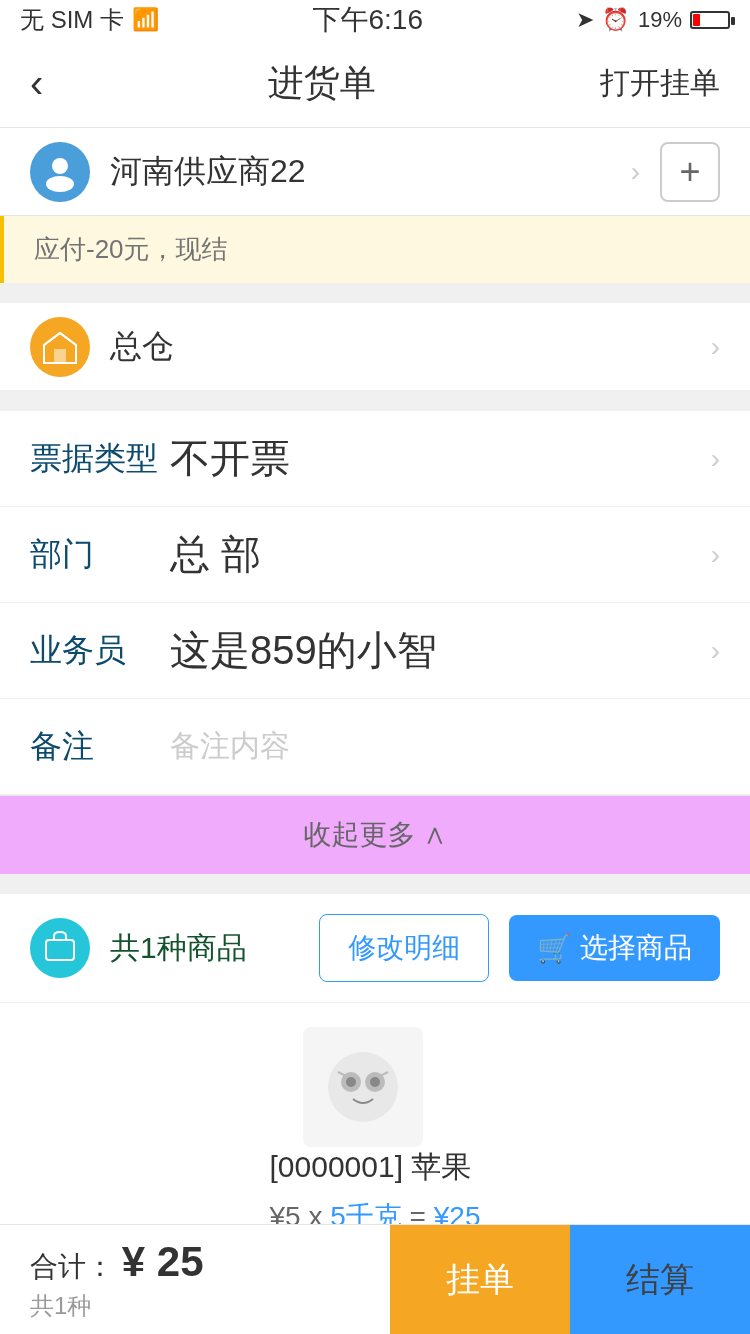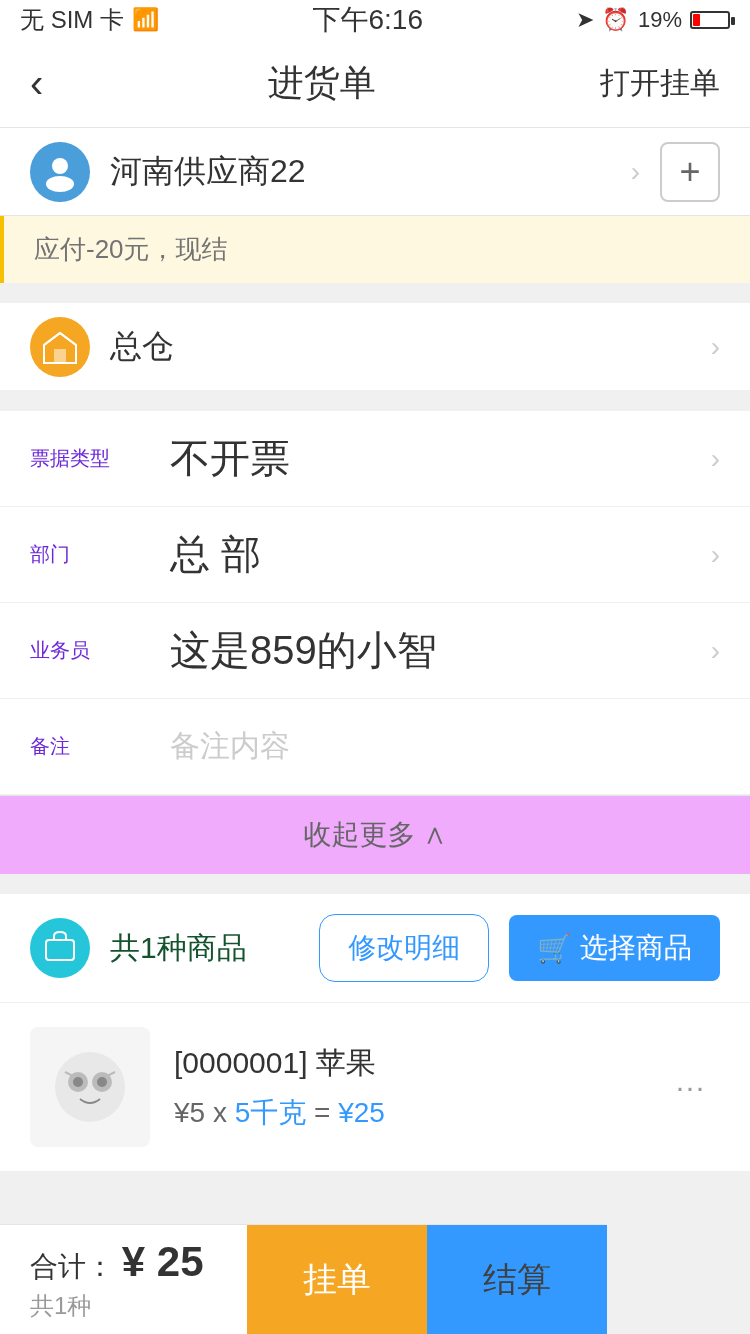--- a/index.html
+++ b/index.html
@@ -116,21 +116,21 @@
 
     
     .form-row {
       display: flex;
       align-items: center;
       padding: 0 30px;
       height: 96px;
       background: #fff;
       border-bottom: 1px solid #f0f0f0;
     }
-    .form-label { width: 140px; font-size: 20px; color: #6d28d9; flex-shrink: 0; }
+    .form-label { width: 140px; font-size: 32px; color: #0c4a6e; flex-shrink: 0; }
     .form-value { flex: 1; font-size: 40px; color: #333; }
     .form-placeholder { flex: 1; font-size: 30px; color: #ccc; }
     .form-chevron { color: #ccc; font-size: 28px; }
 
     
     .collapse-row {
       background: #f0abfc;
       padding: 20px 30px;
       text-align: center;
       font-size: 28px;
@@ -151,21 +151,21 @@
       background: #26c6da;
       display: flex; align-items: center; justify-content: center;
       margin-right: 20px; flex-shrink: 0;
     }
     .product-count { flex: 1; font-size: 30px; color: #14532d; }
     .btn-outline {
       border: 1.5px solid #3399ff;
       color: #3399ff;
       background: #fff;
       padding: 14px 28px;
-      border-radius: 16px;
+      border-radius: 8px;
       font-size: 28px;
       margin-right: 20px;
       cursor: pointer;
     }
     .btn-primary {
       background: #3399ff;
       color: #fff;
       border: none;
       padding: 14px 28px;
       border-radius: 8px;
@@ -174,20 +174,21 @@
       display: flex; align-items: center; gap: 8px;
     }
 
     
     .product-item {
       display: flex;
       align-items: center;
       padding: 24px 30px;
       background: #fff;
       border-bottom: 1px solid #f0f0f0;
+      flex-direction: column;
     }
     .product-thumb {
       width: 120px; height: 120px;
       background: #f5f5f5;
       border-radius: 8px;
       margin-right: 24px;
       display: flex; align-items: center; justify-content: center;
       flex-shrink: 0; overflow: hidden;
     }
     .product-info { flex: 1; }
@@ -199,21 +200,21 @@
       width: 60px; height: 40px;
       display: flex; align-items: center; justify-content: center;
       font-size: 30px; color: #999;
     }
 
     
     .bottom-bar {
       position: fixed;
       bottom: 0;
       left: 0;
-      width: 607px;
+      width: 750px;
       height: 110px;
       display: flex;
       align-items: center;
       background: #fff;
       border-top: 1px solid #e5e5e5;
     }
     .total-section {
       flex: 1;
       padding: 0 30px;
     }

